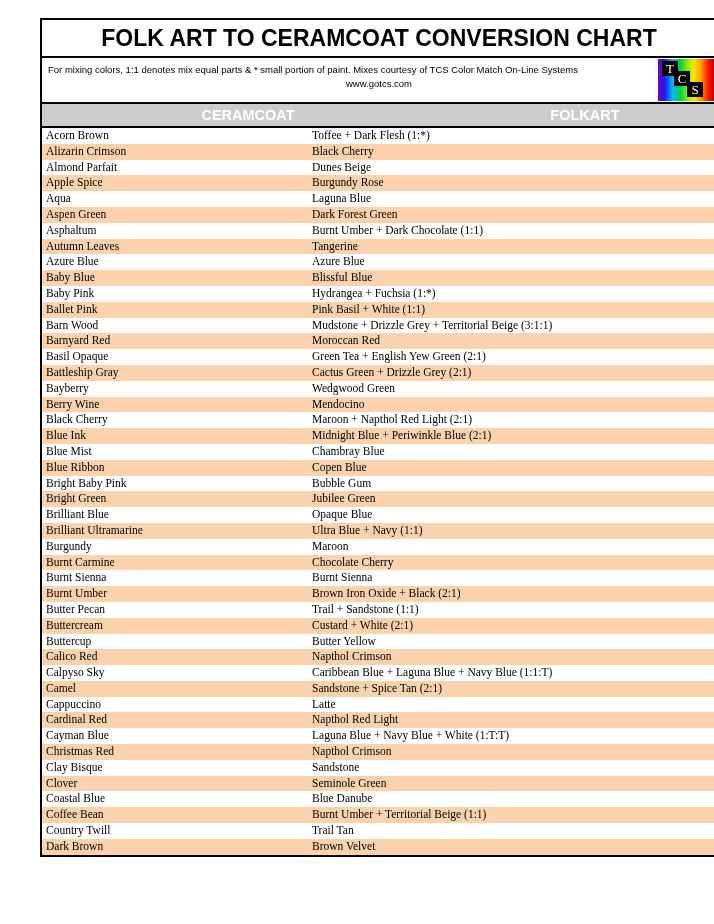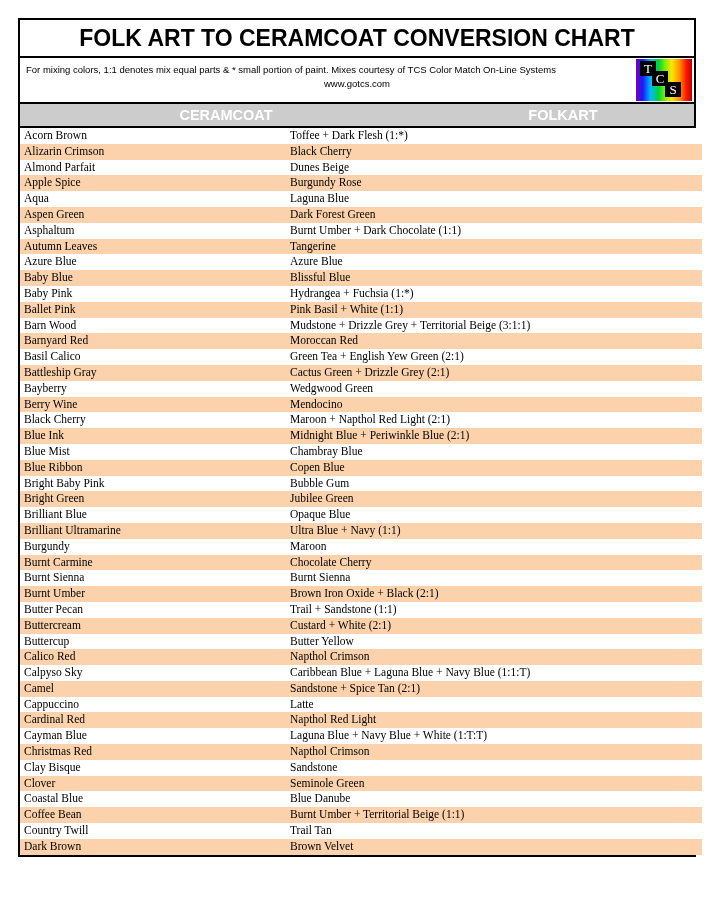--- a/index.html
+++ b/index.html
@@ -13,20 +13,21 @@
     font-family: "Liberation Serif", "DejaVu Serif", serif;
     overflow: hidden;
   }
   .page {
     position: relative;
     width: 598px;
     height: 924px;
     background: #ffffff;
     box-sizing: border-box;
     padding: 18px 18px 0 18px;
+    margin-left: 22px;
   }
   .doc {
     width: 678px;
     box-sizing: border-box;
   }
 
   
   .title-box {
     border: 2px solid #000000;
     box-sizing: border-box;
@@ -234,21 +235,21 @@
             </tr>
             <tr class="odd">
               <td class="col-folkart">Barn Wood</td>
               <td class="col-ceramcoat">Mudstone + Drizzle Grey + Territorial Beige (3:1:1)</td>
             </tr>
             <tr class="even">
               <td class="col-folkart">Barnyard Red</td>
               <td class="col-ceramcoat">Moroccan Red</td>
             </tr>
             <tr class="odd">
-              <td class="col-folkart">Basil Calico</td>
+              <td class="col-folkart">Basil Opaque</td>
               <td class="col-ceramcoat">Green Tea + English Yew Green (2:1)</td>
             </tr>
             <tr class="even">
               <td class="col-folkart">Battleship Gray</td>
               <td class="col-ceramcoat">Cactus Green + Drizzle Grey (2:1)</td>
             </tr>
             <tr class="odd">
               <td class="col-folkart">Bayberry</td>
               <td class="col-ceramcoat">Wedgwood Green</td>
             </tr>

